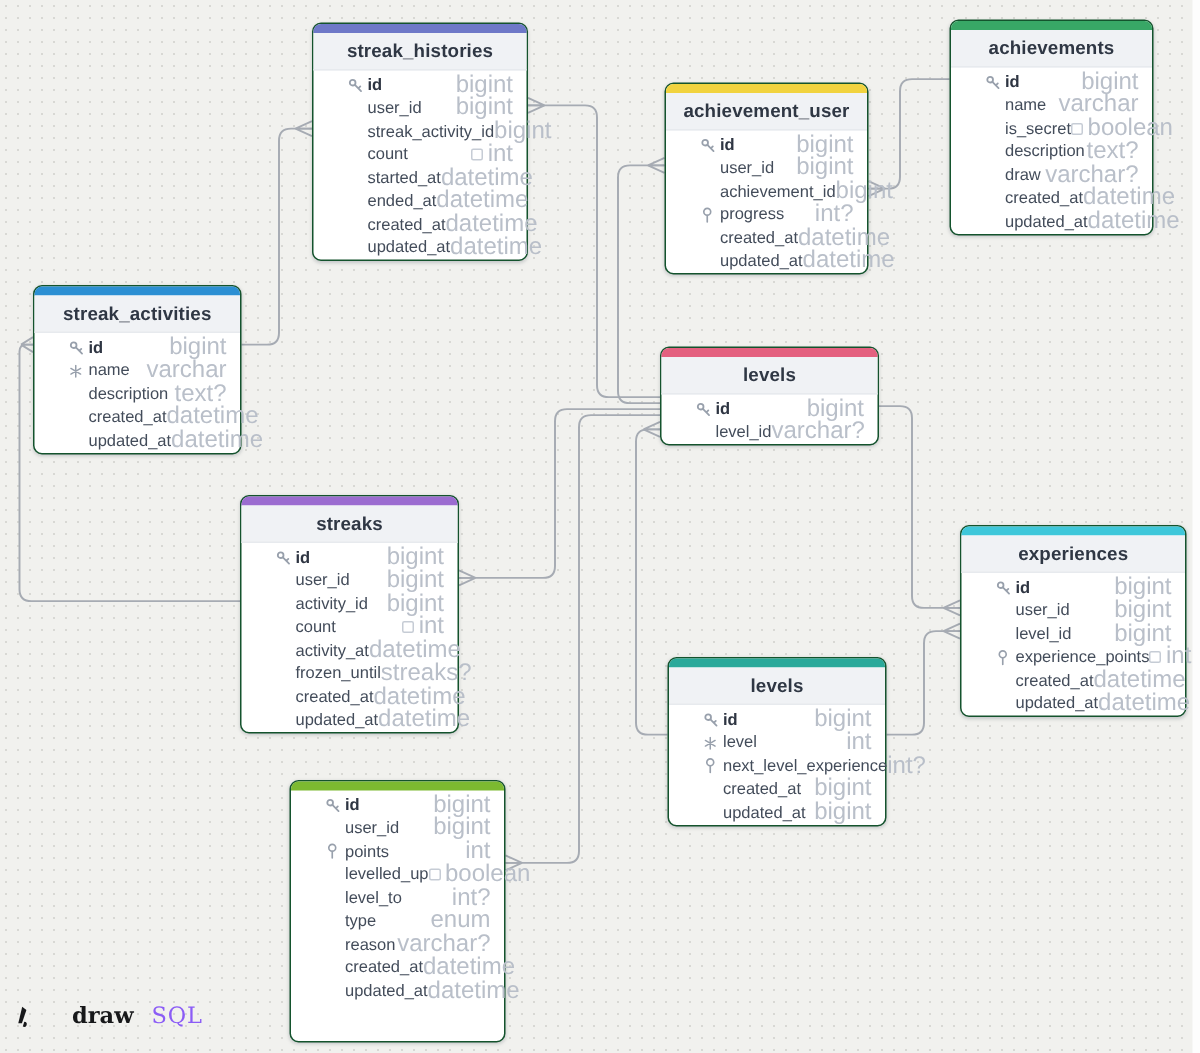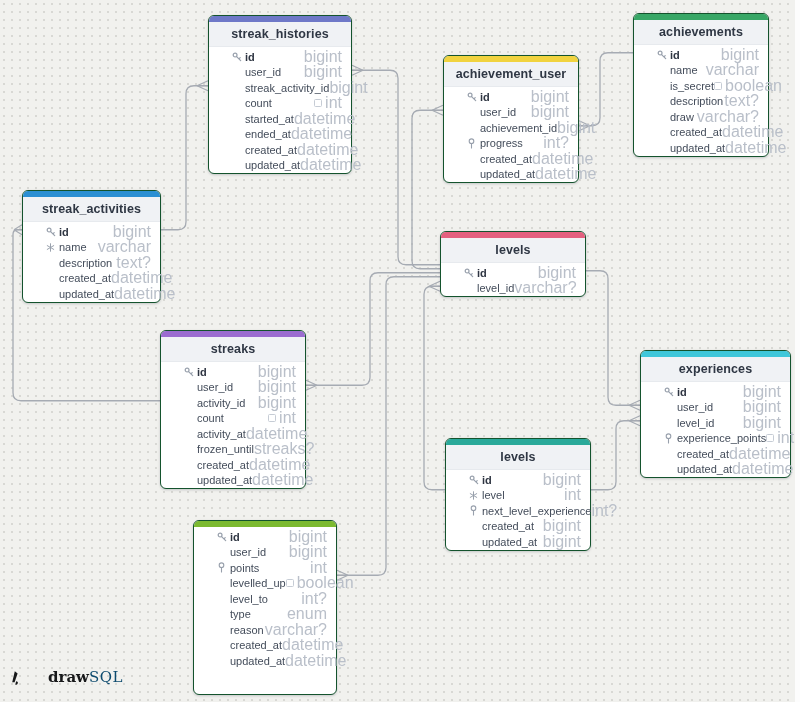--- a/index.html
+++ b/index.html
@@ -34,21 +34,21 @@
   .tsquare{
     display:inline-block;width:6px;height:6px;border:1px solid #c6ccd5;
     border-radius:1.5px;margin-right:3px;
   }
   .logo{
     position:absolute;left:8px;top:668px;z-index:3;display:flex;align-items:center;
     font-family:"DejaVu Serif","Liberation Serif",serif;font-size:15px;cursor:pointer;
   }
   .logo .mark{margin-right:3px;display:flex;}
   .logo .ld{font-weight:bold;color:#17181a;margin-left:24px;}
-  .logo .ls{color:#0c4a6e;letter-spacing:.5px;}
+  .logo .ls{color:#8b5cf6;letter-spacing:.5px;margin-left:12px;}
   .scrollbar{
     position:absolute;right:0;top:0;width:5px;height:702px;background:#fdfdfd;z-index:4;
   }
 </style>
 </head>
 <body>
 
 <div id="canvas">
   <svg id="wires" width="800" height="702">
       <g>

